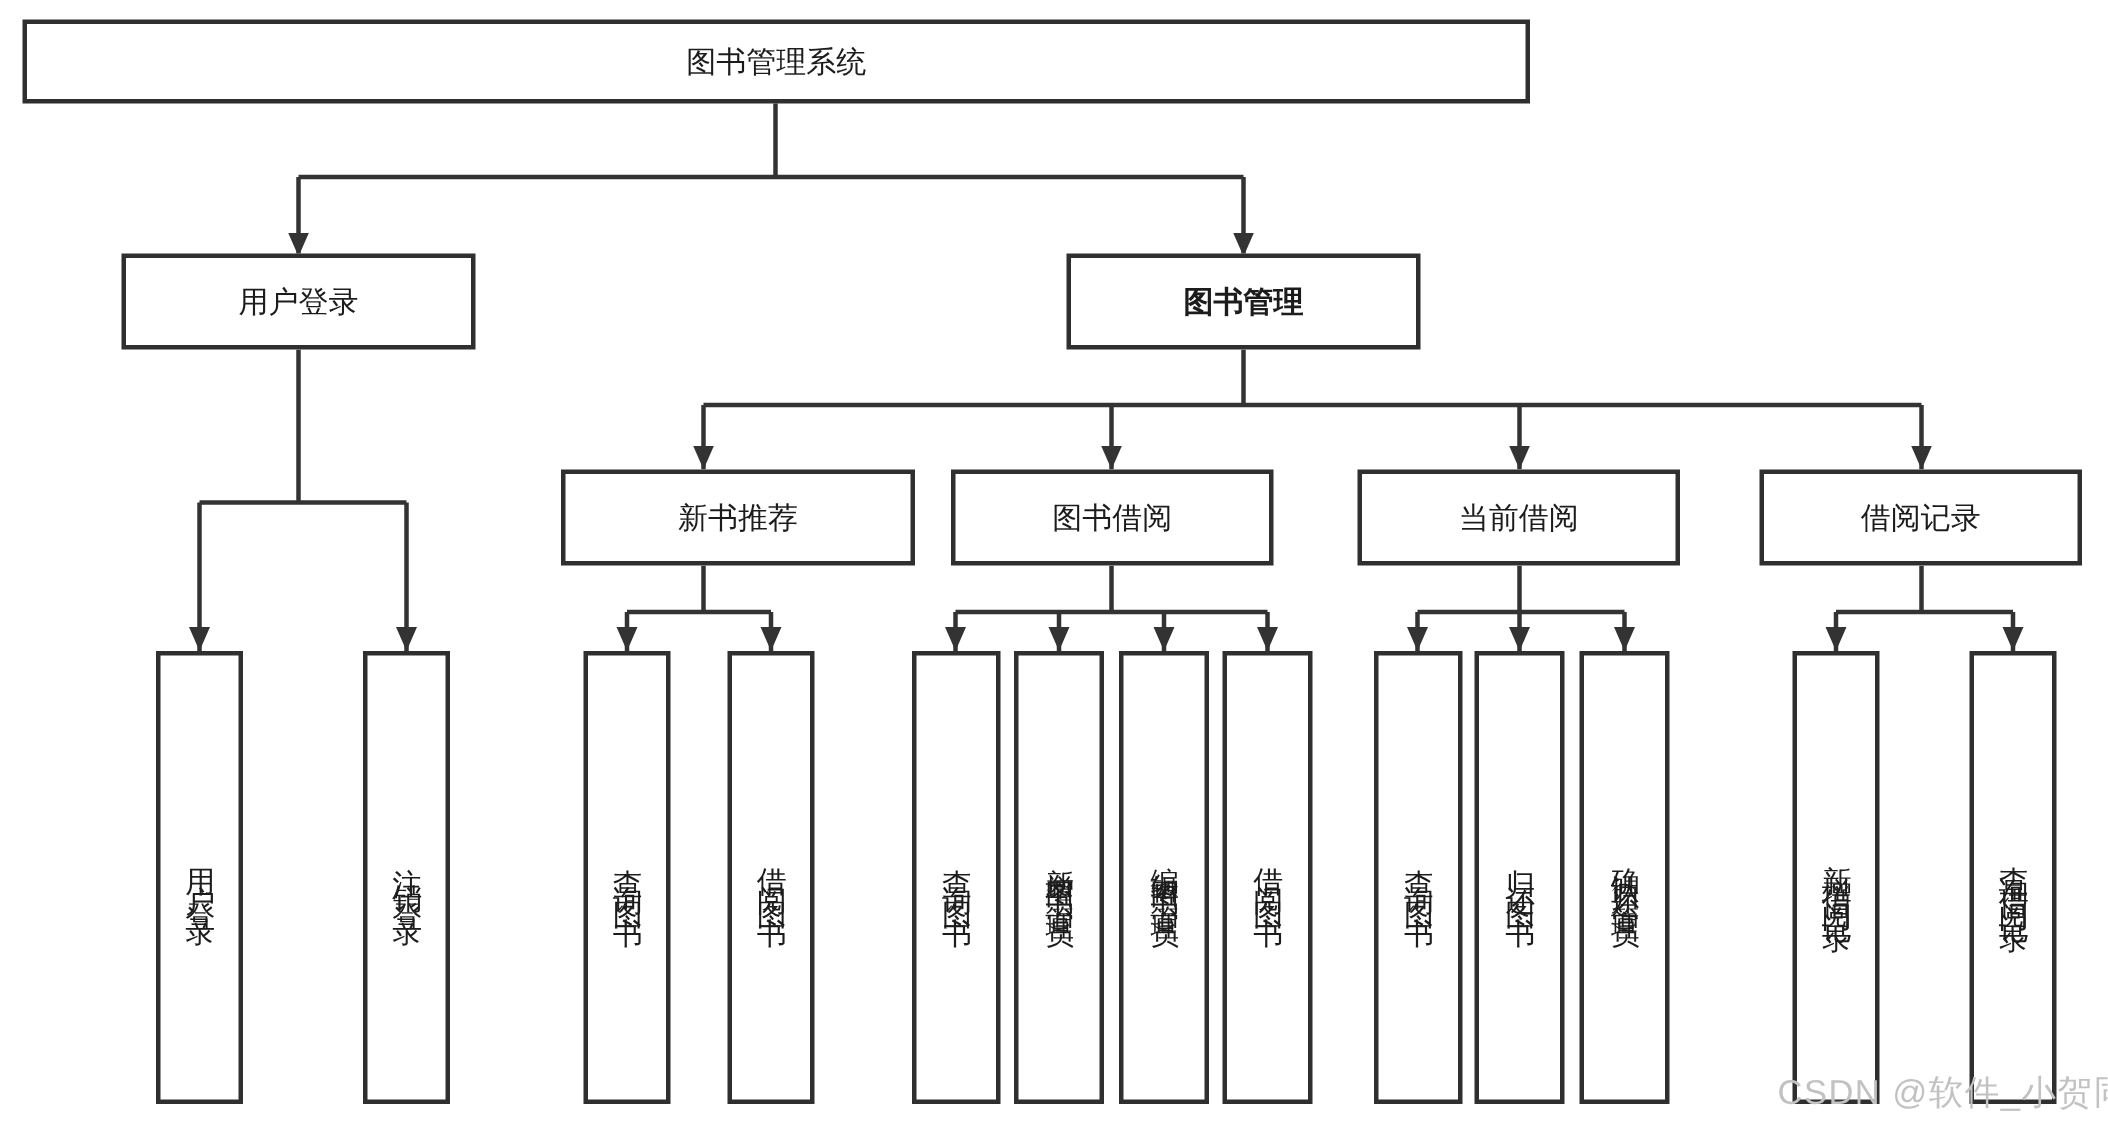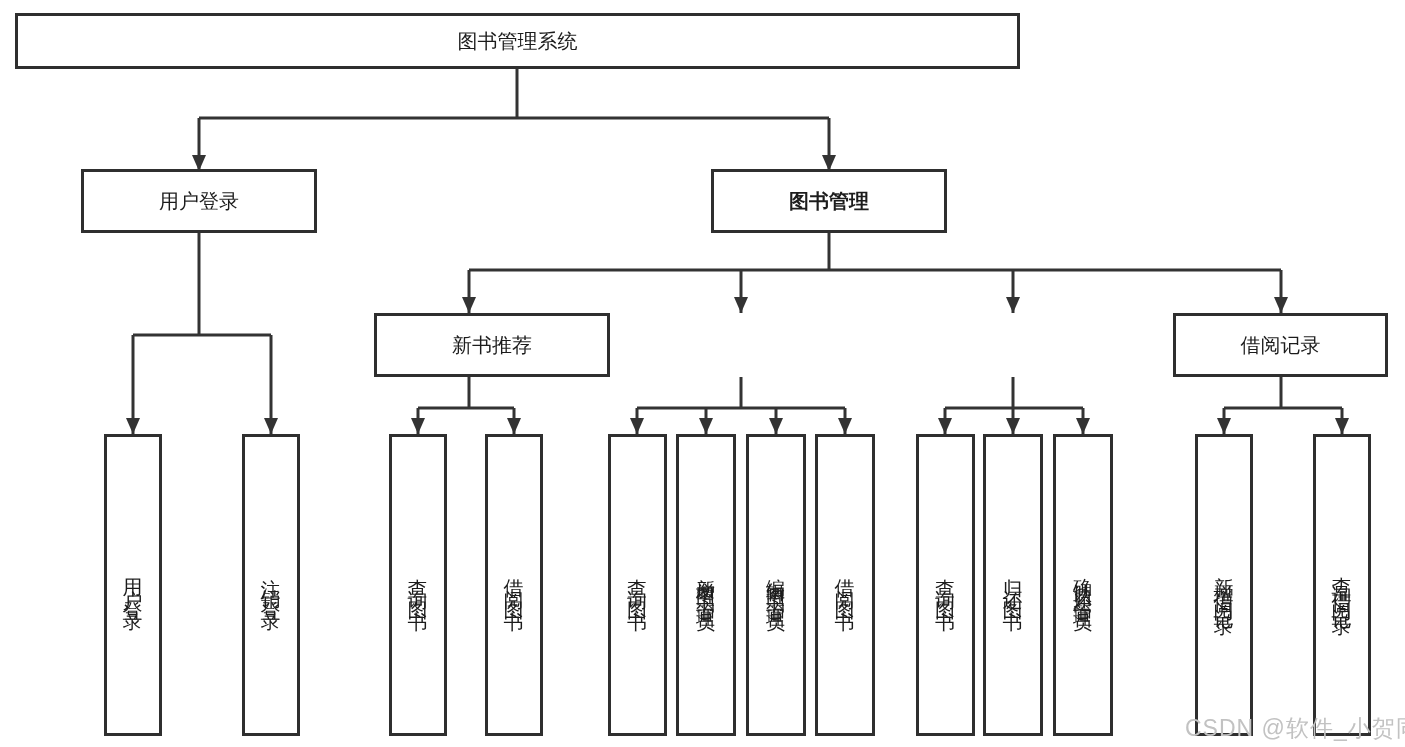--- a/index.html
+++ b/index.html
@@ -143,20 +143,26 @@
   <div class="box" id="n-user">
     <span>用户登录</span>
   </div>
   <div class="box" id="n-book">
     <span>图书管理</span>
   </div>
 
   <div class="box" id="n-g0">
     <span>新书推荐</span>
   </div>
+  <div class="box" id="n-g1">
+    <span>图书借阅</span>
+  </div>
+  <div class="box" id="n-g2">
+    <span>当前借阅</span>
+  </div>
   <div class="box" id="n-g3">
     <span>借阅记录</span>
   </div>
 
   <div class="box leaf" id="n-u0">
     <span class="vtext">用户登录</span>
   </div>
   <div class="box leaf" id="n-u1">
     <span class="vtext">注销登录</span>
   </div>

